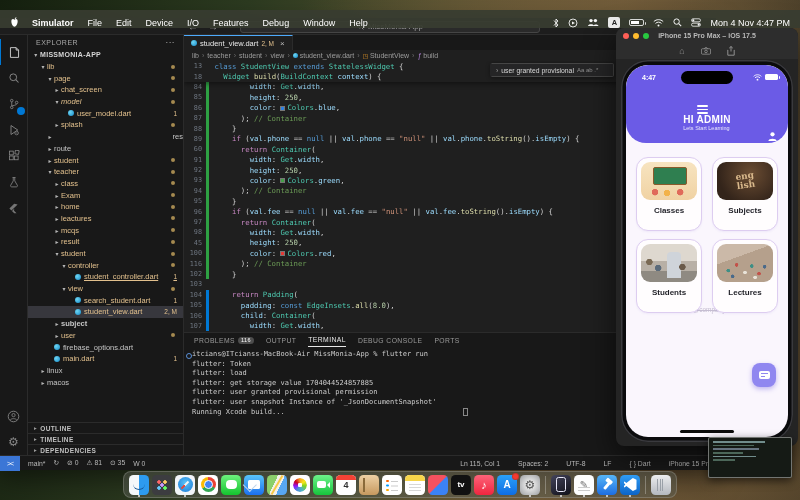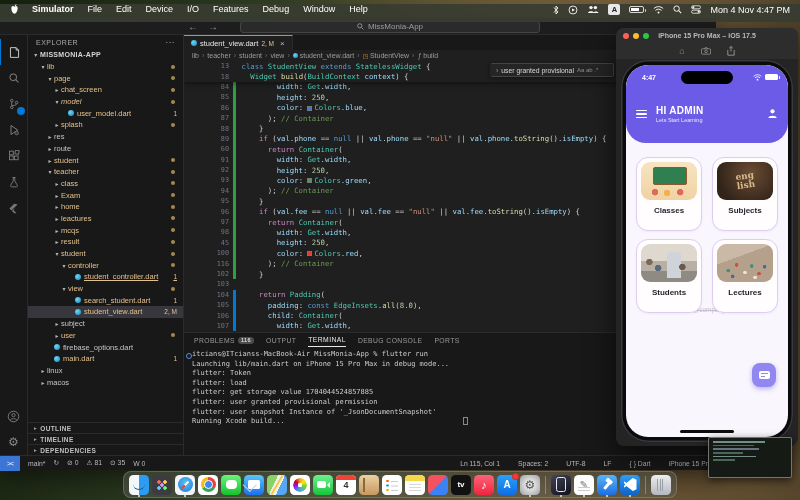--- a/index.html
+++ b/index.html
@@ -2,22 +2,22 @@
 <html><head>
 <meta charset="utf-8">
 <style>
   *{margin:0;padding:0;box-sizing:border-box;}
   html,body{width:800px;height:500px;overflow:hidden;font-family:"Liberation Sans","DejaVu Sans",sans-serif;}
   #desktop{position:relative;width:800px;height:500px;background:
     radial-gradient(circle at 85% 75%, rgba(122,95,58,.8), transparent 45%),
     radial-gradient(circle at 70% 20%, rgba(120,96,60,.9), transparent 40%),
     linear-gradient(100deg,#15200f 0%,#2c3a20 28%,#52502f 52%,#6b5838 70%,#3c3322 100%);}
   
-  #menubar{position:absolute;top:4px;left:0;width:800px;height:18px;background:rgba(56,60,48,.93);
-    display:flex;align-items:flex-start;color:#fff;font-size:9px;z-index:40;}
+  #menubar{position:absolute;top:10px;left:0;width:800px;height:18px;background:rgba(56,60,48,.93);
+    display:flex;align-items:flex-end;color:#fff;font-size:9px;z-index:40;}
   .mi{padding:0 7px;white-space:nowrap;}
   .mi.bold{font-weight:bold;}
   #apple-wrap{padding:0 6px 0 10px;display:flex;align-items:center;}
   #menu-right{margin-left:auto;display:flex;align-items:center;gap:9px;padding-right:10px;}
   .mbicon{display:flex;align-items:center;opacity:.95;}
   #input-src{background:#e8e8e8;color:#222;font-size:7.5px;font-weight:bold;border-radius:2px;width:12px;height:11px;
     display:flex;align-items:center;justify-content:center;}
   #battery{width:15px;height:7px;border:1px solid rgba(255,255,255,.8);border-radius:2px;position:relative;}
   #battery:before{content:"";position:absolute;left:1px;top:1px;bottom:1px;width:8px;background:#fff;}
   #battery:after{content:"";position:absolute;right:-3px;top:1.5px;width:1.5px;height:3px;background:rgba(255,255,255,.8);border-radius:0 1px 1px 0;}
@@ -62,21 +62,21 @@
   .tab{display:flex;align-items:center;gap:3px;background:#1f1f1f;border-top:1px solid #4daafc;border-right:1px solid #2b2b2b;
     padding:0 7px;font-size:7.5px;color:#e8e8e8;}
   .tab .tmod{color:#e2c08d;font-size:6.5px;}
   .tab .tclose{color:#bbb;font-size:8px;margin-left:3px;}
   .tab .darticon{width:6px;height:6px;border-radius:50%;background:radial-gradient(circle at 35% 35%,#6fd6f2,#1389c9);}
   .vs-crumbs{height:11px;display:flex;align-items:center;color:#9d9d9d;font-size:7px;padding-left:8px;gap:3px;flex:none;white-space:nowrap;}
   .crumb-sep{color:#6d6d6d;font-size:7px;}
   .ci-class{color:#ee9d28;font-size:6px;}
   .ci-method{color:#b180d7;font-size:7px;font-style:italic;}
   .vs-editor{position:relative;flex:1;overflow:hidden;background:#1f1f1f;font-family:"DejaVu Sans Mono","Liberation Mono",monospace;}
-  .cline{height:10.4px;display:flex;align-items:center;font-size:7.3px;white-space:pre;margin-left:27px;}
+  .cline{height:10.4px;display:flex;align-items:center;font-size:7.3px;white-space:pre;}
   .cline .lnum{width:22px;flex:none;text-align:right;color:#6e7681;padding-right:4px;font-size:6.8px;}
   .cline .gut{width:2.5px;height:10.4px;flex:none;margin-right:6px;}
   .cline .gut.g{background:#2ea043;}
   .cline .gut.b{background:#0078d4;}
   #sticky{box-shadow:0 2px 5px rgba(0,0,0,.45);position:relative;z-index:3;background:#1f1f1f;}
   .c-k{color:#569cd6}.c-t{color:#4ec9b0}.c-v{color:#9cdcfe}.c-n{color:#b5cea8}.c-s{color:#ce9178}
   .c-c{color:#6a9955}.c-p{color:#d4d4d4}.c-f{color:#dcdcaa}.c-m{color:#c586c0}
   .sw{display:inline-block;width:5px;height:5px;border:1px solid #777;margin:0 2px -0.5px 0;}
   .findw{position:absolute;top:2px;left:306px;width:124px;height:14px;background:#252526;border:1px solid #454545;
     border-left:2px solid #252526;border-radius:2px;display:flex;align-items:center;gap:3px;padding:0 4px;z-index:4;
@@ -115,21 +115,21 @@
   #phone{position:relative;width:172px;height:382px;margin:1px auto 0;background:#0b0b0d;border-radius:27px;padding:5px;
     box-shadow:inset 0 0 0 1.5px #3a3a3e;}
   #screen{position:relative;width:162px;height:372px;background:#faf6fd;border-radius:22px;overflow:hidden;}
   #ph-header{position:absolute;top:0;left:0;right:0;height:78px;border-radius:22px 22px 20px 20px;color:#fff;}
   .ph-status{position:absolute;top:5px;left:0;right:0;height:14px;display:flex;align-items:center;}
   .ph-time{position:absolute;left:16px;font-size:7px;font-weight:bold;}
   .island{position:absolute;left:50%;transform:translateX(-50%);top:1px;width:52px;height:13px;background:#000;border-radius:8px;}
   .ph-sright{position:absolute;right:10px;display:flex;align-items:center;gap:3px;}
   .ph-batt{width:13px;height:6px;background:#fff;border-radius:1.5px;position:relative;}
   .ph-batt:after{content:"";position:absolute;right:-2px;top:1.5px;width:1.2px;height:3px;background:#fff;border-radius:0 1px 1px 0;}
-  .ph-head-row{position:absolute;top:40px;left:0;right:0;display:flex;align-items:center;padding:0 10px;}
+  .ph-head-row{position:absolute;top:40px;left:0;right:0;display:flex;align-items:center;padding:0 10px;flex-direction:column;}
   #hamburger{width:11px;display:flex;flex-direction:column;gap:2px;margin-right:9px;}
   #hamburger span{height:1.5px;background:#fff;border-radius:1px;display:block;}
   .ph-titles{line-height:1.15;}
   #hi-admin{font-size:10px;font-weight:bold;letter-spacing:.3px;}
   #ph-sub{font-size:5.5px;opacity:.85;}
   #person-btn{margin-left:auto;display:flex;}
   #cards{position:absolute;top:92px;left:10px;right:10px;display:grid;grid-template-columns:1fr 1fr;gap:8px 10px;z-index:2;}
   .card{height:74px;background:#fffdfe;border:1px solid #ddcdf0;border-radius:12px;padding:4px 4px 0;
     display:flex;flex-direction:column;align-items:center;box-shadow:0 1px 2px rgba(120,90,200,.08);}
   .cimg{width:56px;height:38px;border-radius:9px;flex:none;position:relative;overflow:hidden;}
@@ -402,21 +402,21 @@
             <span class="arr"></span>
             <span class="darticon"></span>
             <span class="tlabel">user_model.dart</span>
             <span class="tbadge">1</span>
           </div>
           <div class="trow mod" style="padding-left: 25px;">
             <span class="arr">▸</span>
             <span class="tlabel">splash</span>
             <span class="tdot"></span>
           </div>
-          <div class="trow" style="padding-left: 18px;">
+          <div class="trow" style="padding-left: 18px; justify-content: space-between;">
             <span class="arr">▸</span>
             <span class="tlabel">res</span>
           </div>
           <div class="trow" style="padding-left: 18px;">
             <span class="arr">▸</span>
             <span class="tlabel">route</span>
           </div>
           <div class="trow mod" style="padding-left: 18px;">
             <span class="arr">▸</span>
             <span class="tlabel">student</span>
@@ -483,21 +483,21 @@
             <span class="darticon"></span>
             <span class="tlabel">search_student.dart</span>
             <span class="tbadge">1</span>
           </div>
           <div class="trow mod sel" style="padding-left: 39px;">
             <span class="arr"></span>
             <span class="darticon"></span>
             <span class="tlabel">student_view.dart</span>
             <span class="tbadge">2, M</span>
           </div>
-          <div class="trow" style="padding-left: 25px;">
+          <div class="trow" style="padding-left: 25px; font-weight: bold;">
             <span class="arr">▸</span>
             <span class="tlabel">subject</span>
           </div>
           <div class="trow mod" style="padding-left: 25px;">
             <span class="arr">▸</span>
             <span class="tlabel">user</span>
             <span class="tdot"></span>
           </div>
           <div class="trow" style="padding-left: 18px;">
             <span class="arr"></span>
@@ -610,21 +610,20 @@
             </div>
             <div class="ptab">
               <span>DEBUG CONSOLE</span>
             </div>
             <div class="ptab">
               <span>PORTS</span>
             </div>
           </div>
         <div id="term">
             <div class="tline deco">itcians@ITcianss-MacBook-Air MissMonia-App % flutter run</div>
-            <div class="tline">Launching lib/main.dart on iPhone 15 Pro Max in debug mode...</div>
             <div class="tline">flutter: Token</div>
             <div class="tline">flutter: load</div>
             <div class="tline">flutter: get storage value 1704044524857885</div>
             <div class="tline">flutter: user granted provisional permission</div>
             <div class="tline">flutter: user snapshot Instance of '_JsonDocumentSnapshot'</div>
             <div class="tline">Running Xcode build...<span class="tcursor"></span></div>
           </div>
       </div>
     </div>
 

